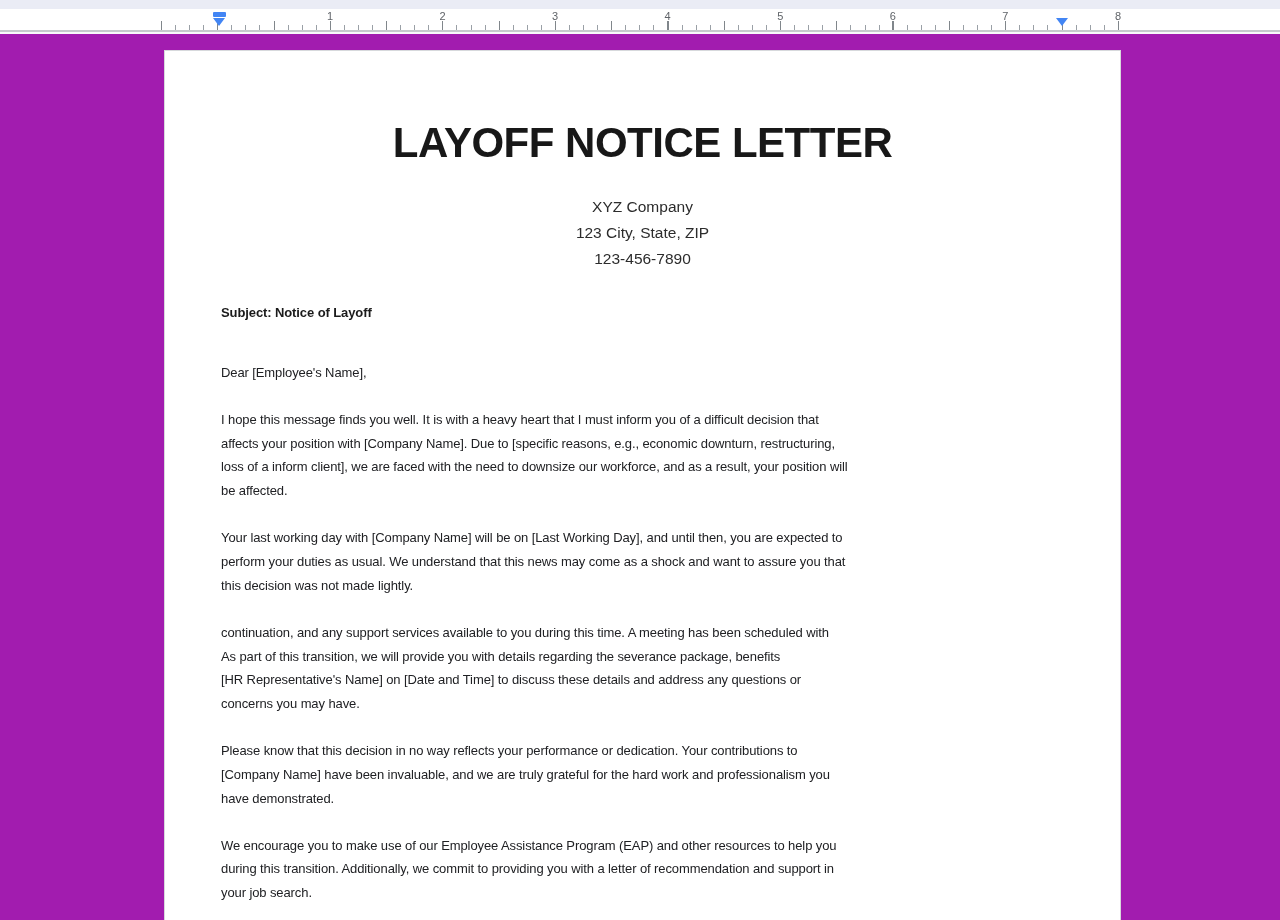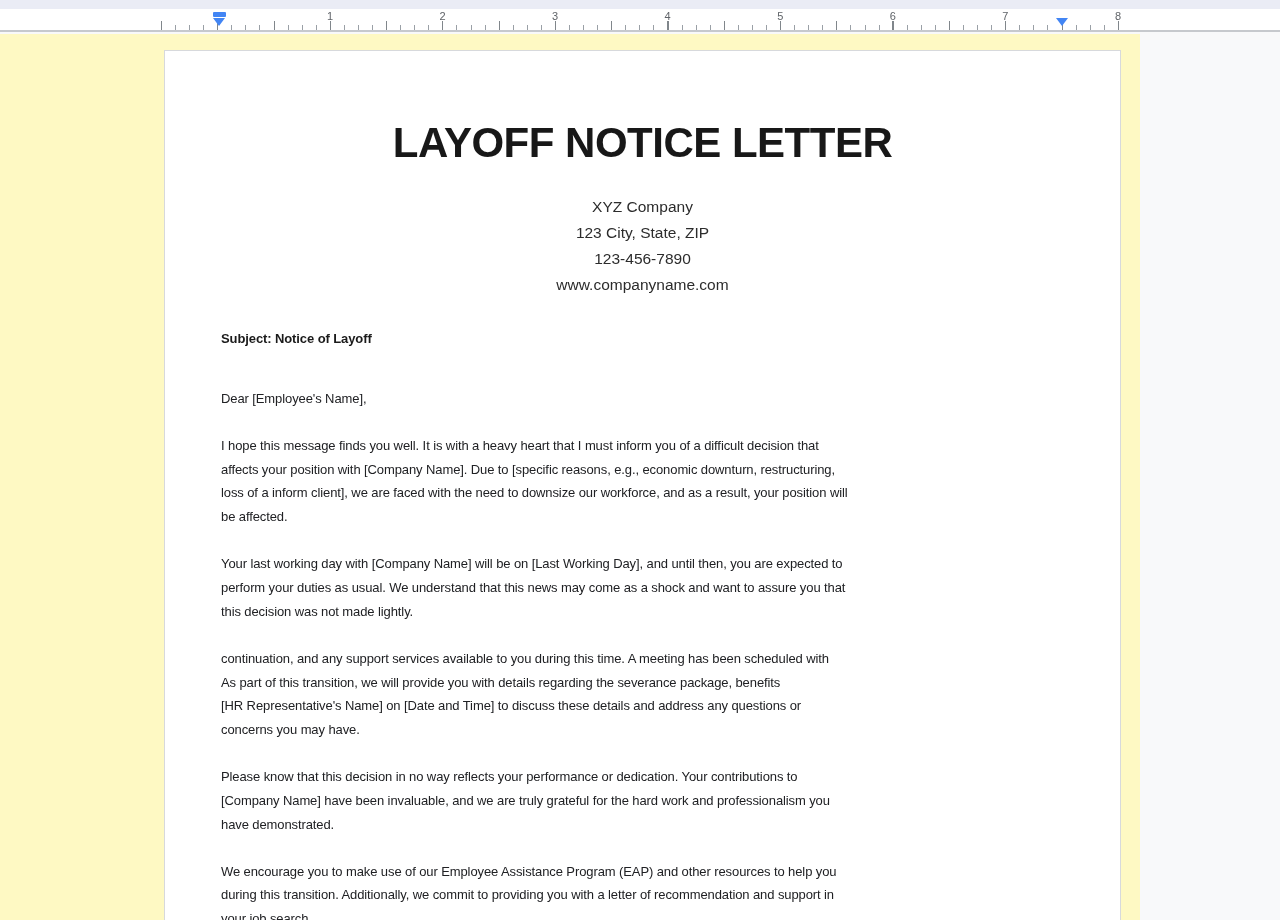--- a/index.html
+++ b/index.html
@@ -52,22 +52,22 @@
     border-top: 8px solid #4285f4;
   }
   .indent-right {
     position: absolute; left: 1056px; top: 9px; width: 0; height: 0; cursor: ew-resize;
     border-left: 6.5px solid transparent; border-right: 6.5px solid transparent;
     border-top: 8px solid #4285f4;
   }
 
   
   .canvas {
-    position: absolute; left: 0; top: 34px; width: 1140px; height: 886px;
-    background: #fef9c3;
+    position: absolute; left: 0; top: 34px; width: 1280px; height: 886px;
+    background: #a21caf;
   }
   .page {
     position: absolute; left: 164px; top: 16px; width: 957px; height: 1180px;
     background: #ffffff;
     border: 1px solid #d7d9dc;
     cursor: text;
   }
   .doc-content {
     padding: 0 56px;
     color: #202124;
@@ -117,21 +117,20 @@
 </div>
 
 <div class="canvas">
   <div class="page">
     <div class="doc-content">
       <div class="doc-title">LAYOFF NOTICE LETTER</div>
       <div class="company-block" id="company-block">
           <div class="doc-line">XYZ Company</div>
           <div class="doc-line">123 City, State, ZIP</div>
           <div class="doc-line">123-456-7890</div>
-          <div class="doc-line">www.companyname.com</div>
         </div>
       <div class="para subject">Subject: Notice of Layoff</div>
       <div class="para salutation">Dear [Employee's Name],</div>
       <div id="paragraphs">
           <div class="para body-para">
             <div class="doc-line">I hope this message finds you well. It is with a heavy heart that I must inform you of a difficult decision that</div>
             <div class="doc-line">affects your position with [Company Name]. Due to [specific reasons, e.g., economic downturn, restructuring,</div>
             <div class="doc-line">loss of a inform client], we are faced with the need to downsize our workforce, and as a result, your position will</div>
             <div class="doc-line">be affected.</div>
           </div>

